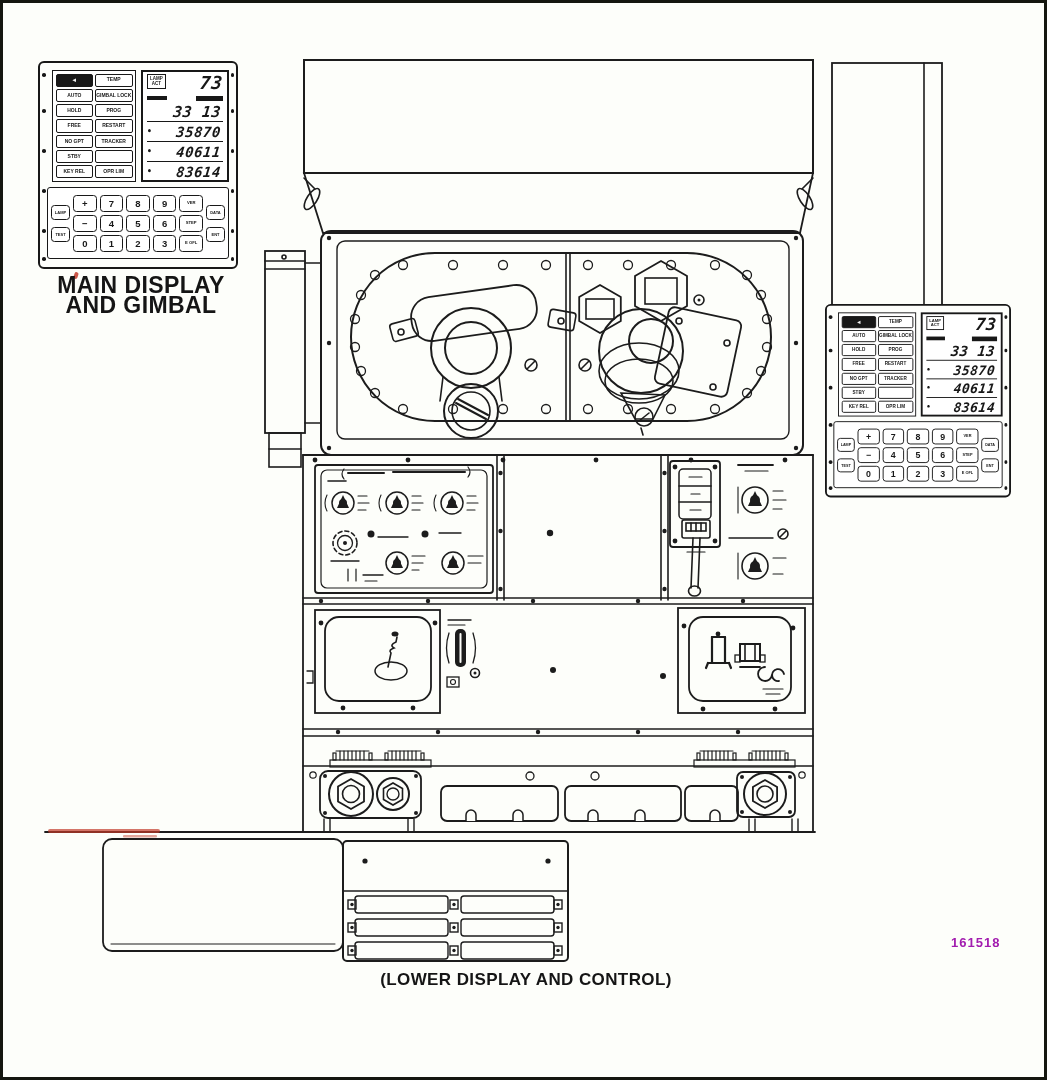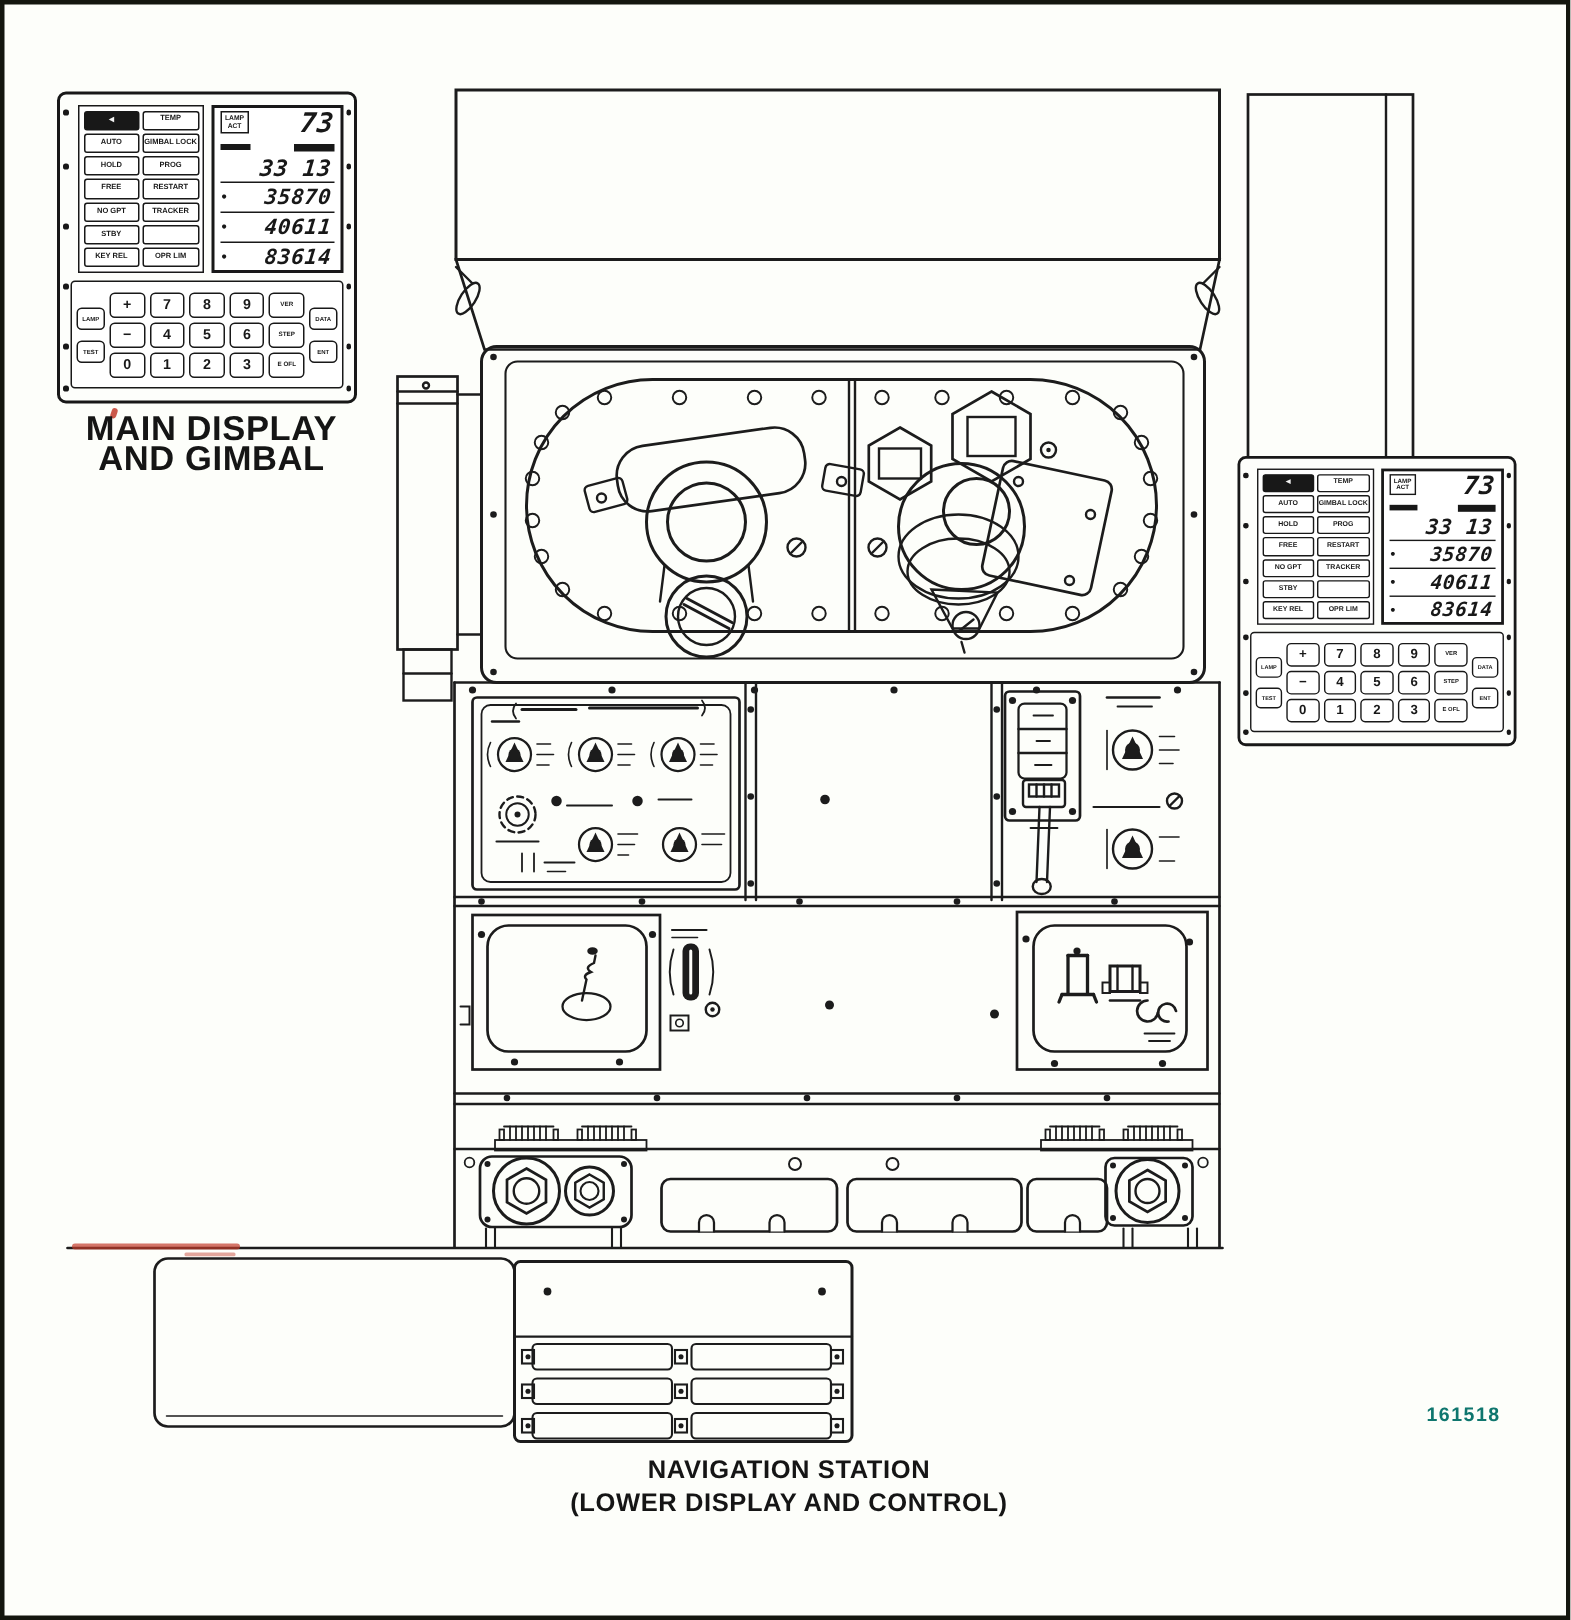--- a/index.html
+++ b/index.html
@@ -46,21 +46,21 @@
           align-items:center;justify-content:center;text-align:center;height:17px;
           box-sizing:border-box;font:bold 9.5px "Liberation Sans",sans-serif;}
   .kp-key.side{height:15px;font-size:4px;}
   .kp-key.fn{font-size:4.2px;line-height:1.1;white-space:normal;padding:0 1px;}
 
   
   .cap{position:absolute;font-weight:bold;color:#151515;text-align:center;letter-spacing:.4px;}
   .cap-unit{left:38px;top:272px;width:200px;font-size:23px;line-height:20px;}
   .cap-main{left:298px;top:966px;width:450px;font-size:17px;line-height:22px;}
   .fig-num{position:absolute;left:948px;top:932px;font-weight:bold;font-size:13px;
-           letter-spacing:1px;color:#0f766e;}
+           letter-spacing:1px;color:#a21caf;}
   .red-dot{position:absolute;left:71px;top:269px;width:4px;height:7px;background:#c23b2a;
            border-radius:2px;transform:rotate(18deg);opacity:.85;}
 </style>
 </head>
 <body>
 
 <div class="canvas">
 
   <svg class="art" width="1047" height="1080" viewBox="0 0 1047 1080" stroke="#1c1c1c" fill="none" stroke-width="1.6" stroke-linecap="round">
 
@@ -724,17 +724,16 @@
       </div>
     </div>
   </div>
 
   <div class="red-dot"></div>
   <div class="cap cap-unit">
     <div>MAIN DISPLAY</div>
     <div>AND GIMBAL</div>
   </div>
   <div class="cap cap-main">
-    <div>NAVIGATION STATION</div>
     <div>(LOWER DISPLAY AND CONTROL)</div>
   </div>
   <div class="fig-num">161518</div>
 </div>
 
 </body></html>

